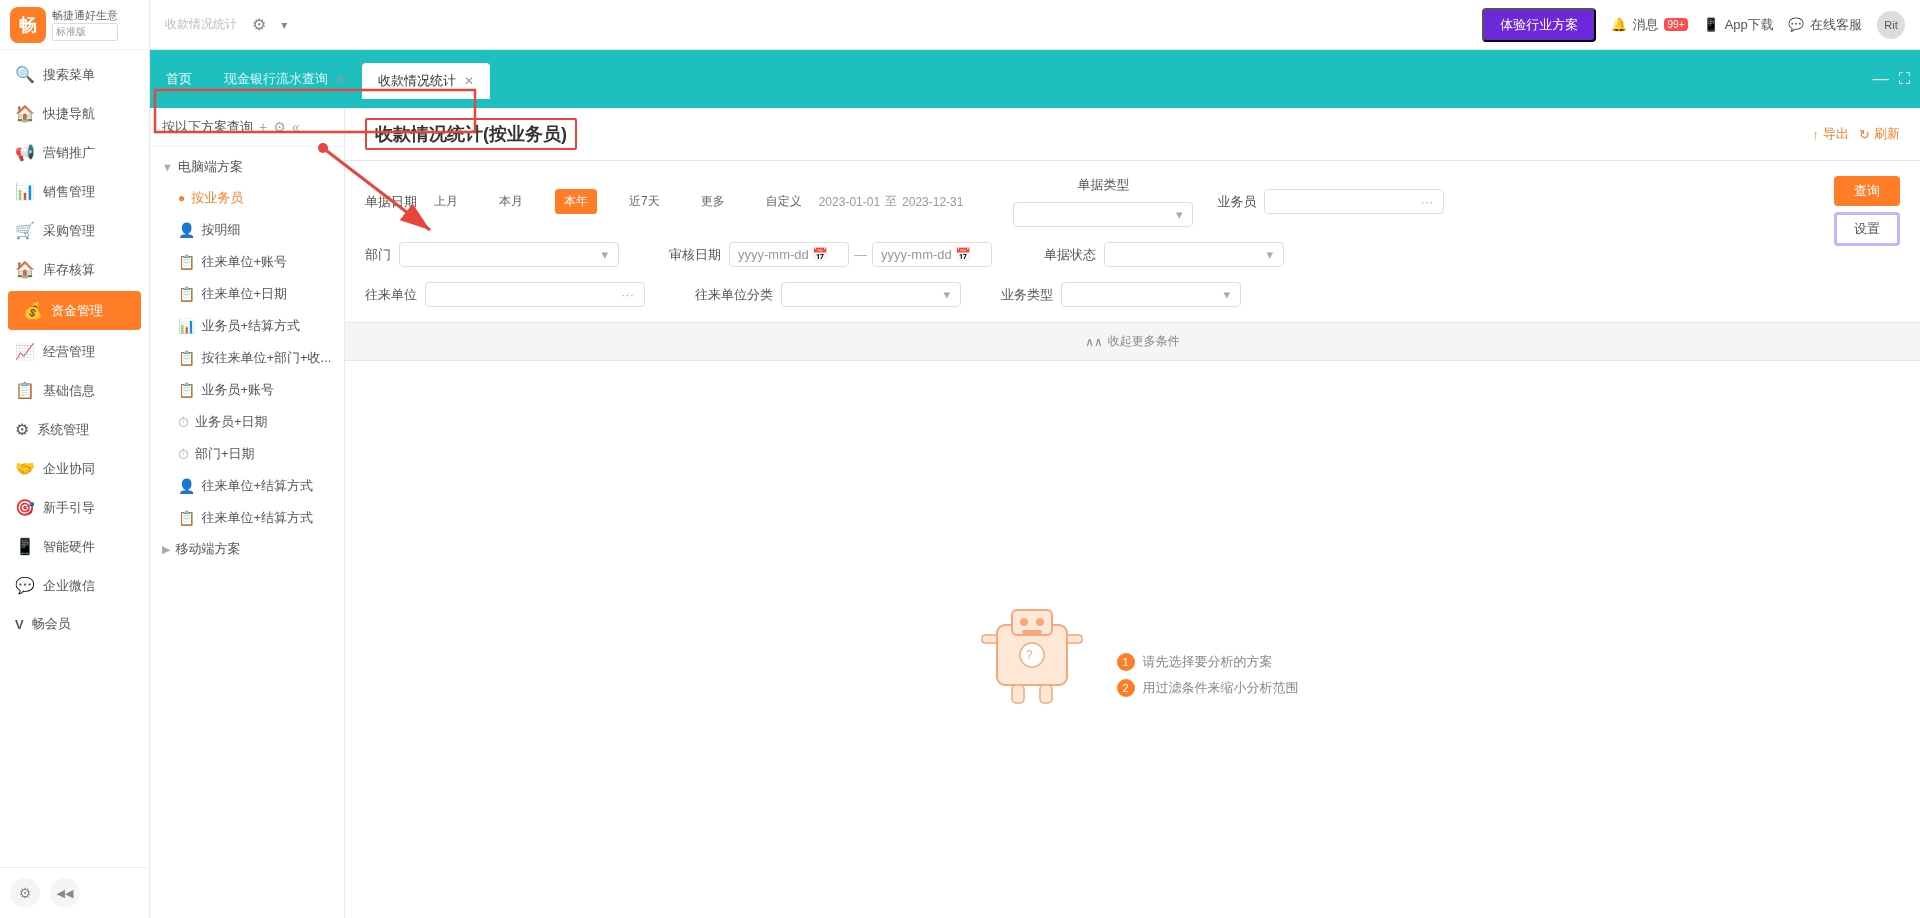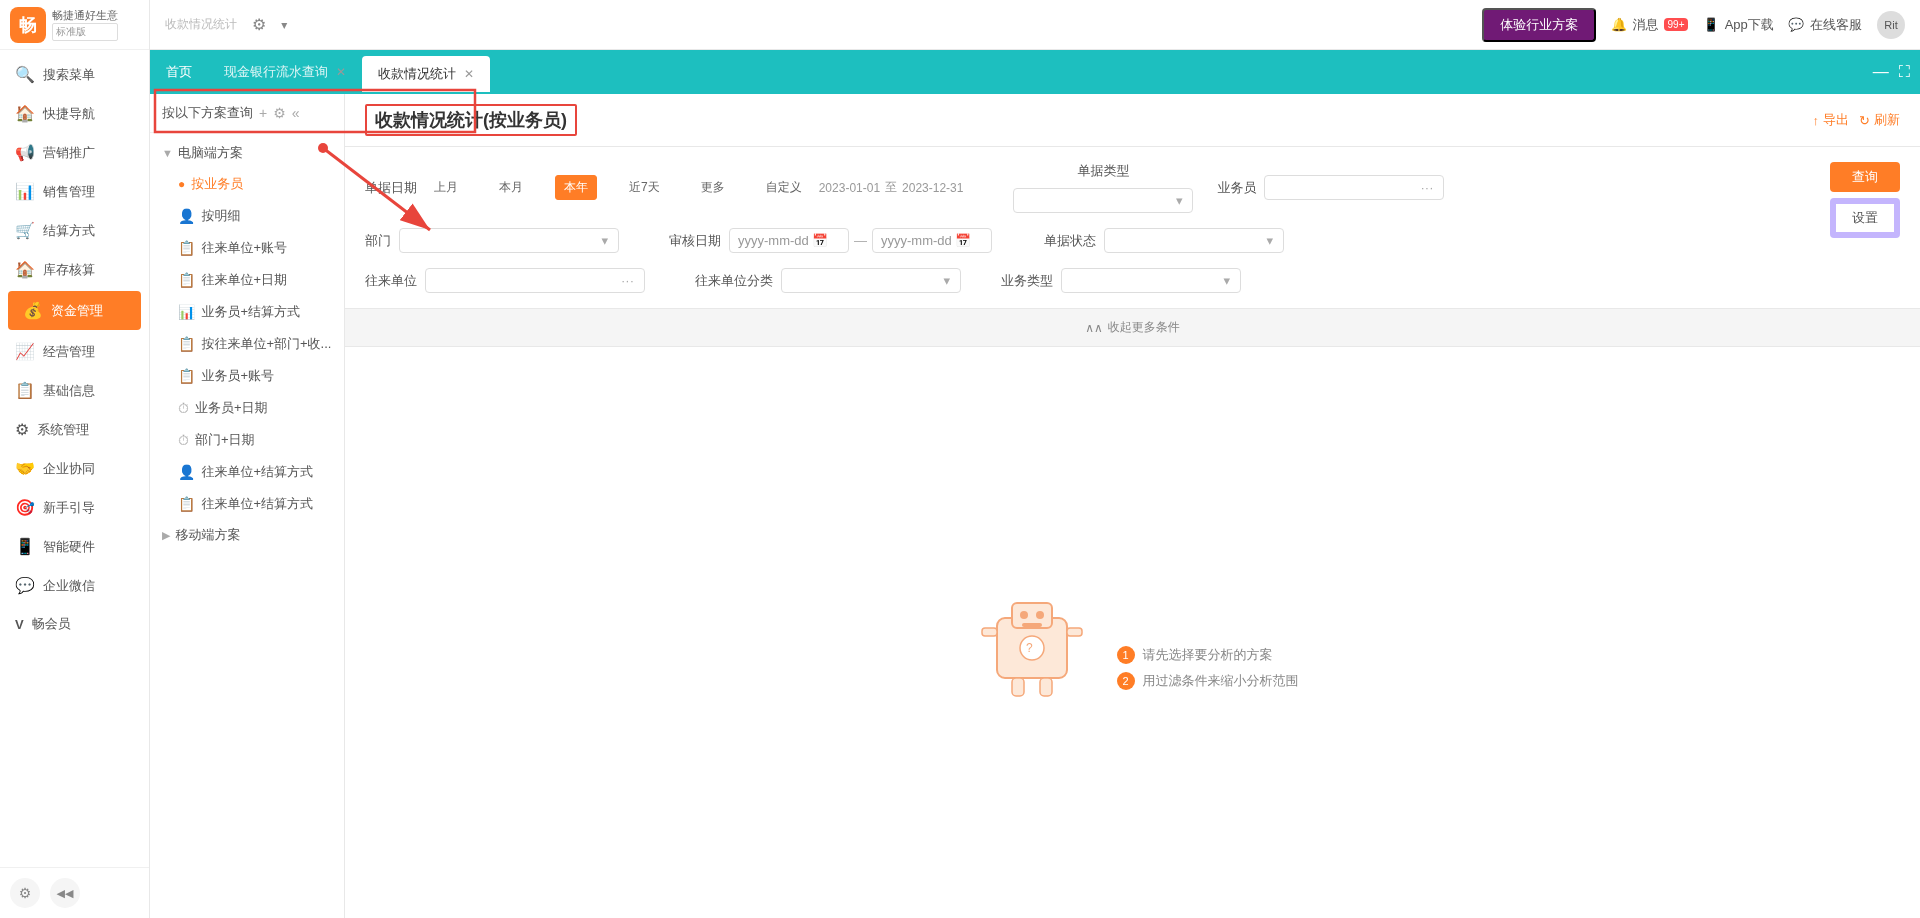--- a/index.html
+++ b/index.html
@@ -96,33 +96,33 @@
       font-size: 13px;
     }
     .header-btn .badge {
       background: #ff4d4f;
       color: white;
       font-size: 10px;
       padding: 1px 4px;
       border-radius: 4px;
     }
     .trial-btn {
-      background: #701a75;
+      background: #6d28d9;
       color: white;
       padding: 6px 16px;
       border-radius: 4px;
       cursor: pointer;
       font-size: 13px;
     }
     .gear-icon { font-size: 16px; color: #888; cursor: pointer; }
     .dropdown-arrow { color: #888; font-size: 12px; cursor: pointer; }
 
     
     .tab-bar {
-      height: 44px;
+      height: 58px;
       background: #1dbfbf;
       display: flex;
       align-items: center;
       padding: 0 0;
       position: relative;
     }
     .tab-item {
       height: 40px;
       display: flex;
       align-items: center;
@@ -320,21 +320,21 @@
       font-size: 13px;
       border: none;
     }
     .setting-btn {
       background: #fff;
       color: #555;
       padding: 5px 16px;
       border-radius: 4px;
       cursor: pointer;
       font-size: 13px;
-      border: 6px solid #c4b5fd;
+      border: 3px solid #c4b5fd;
     }
 
     
     .collapse-bar {
       display: flex;
       align-items: center;
       justify-content: center;
       padding: 10px;
       background: #f5f5f5;
       border-bottom: 1px solid #e8e8e8;
@@ -442,21 +442,21 @@
     <div class="sidebar-item">
       <span class="item-icon">📢</span>
       <span>营销推广</span>
     </div>
     <div class="sidebar-item">
       <span class="item-icon">📊</span>
       <span>销售管理</span>
     </div>
     <div class="sidebar-item">
       <span class="item-icon">🛒</span>
-      <span>结算方式</span>
+      <span>采购管理</span>
     </div>
     <div class="sidebar-item">
       <span class="item-icon">🏠</span>
       <span>库存核算</span>
     </div>
     <div class="sidebar-item active">
       <span class="item-icon">💰</span>
       <span>资金管理</span>
     </div>
     <div class="sidebar-item">

